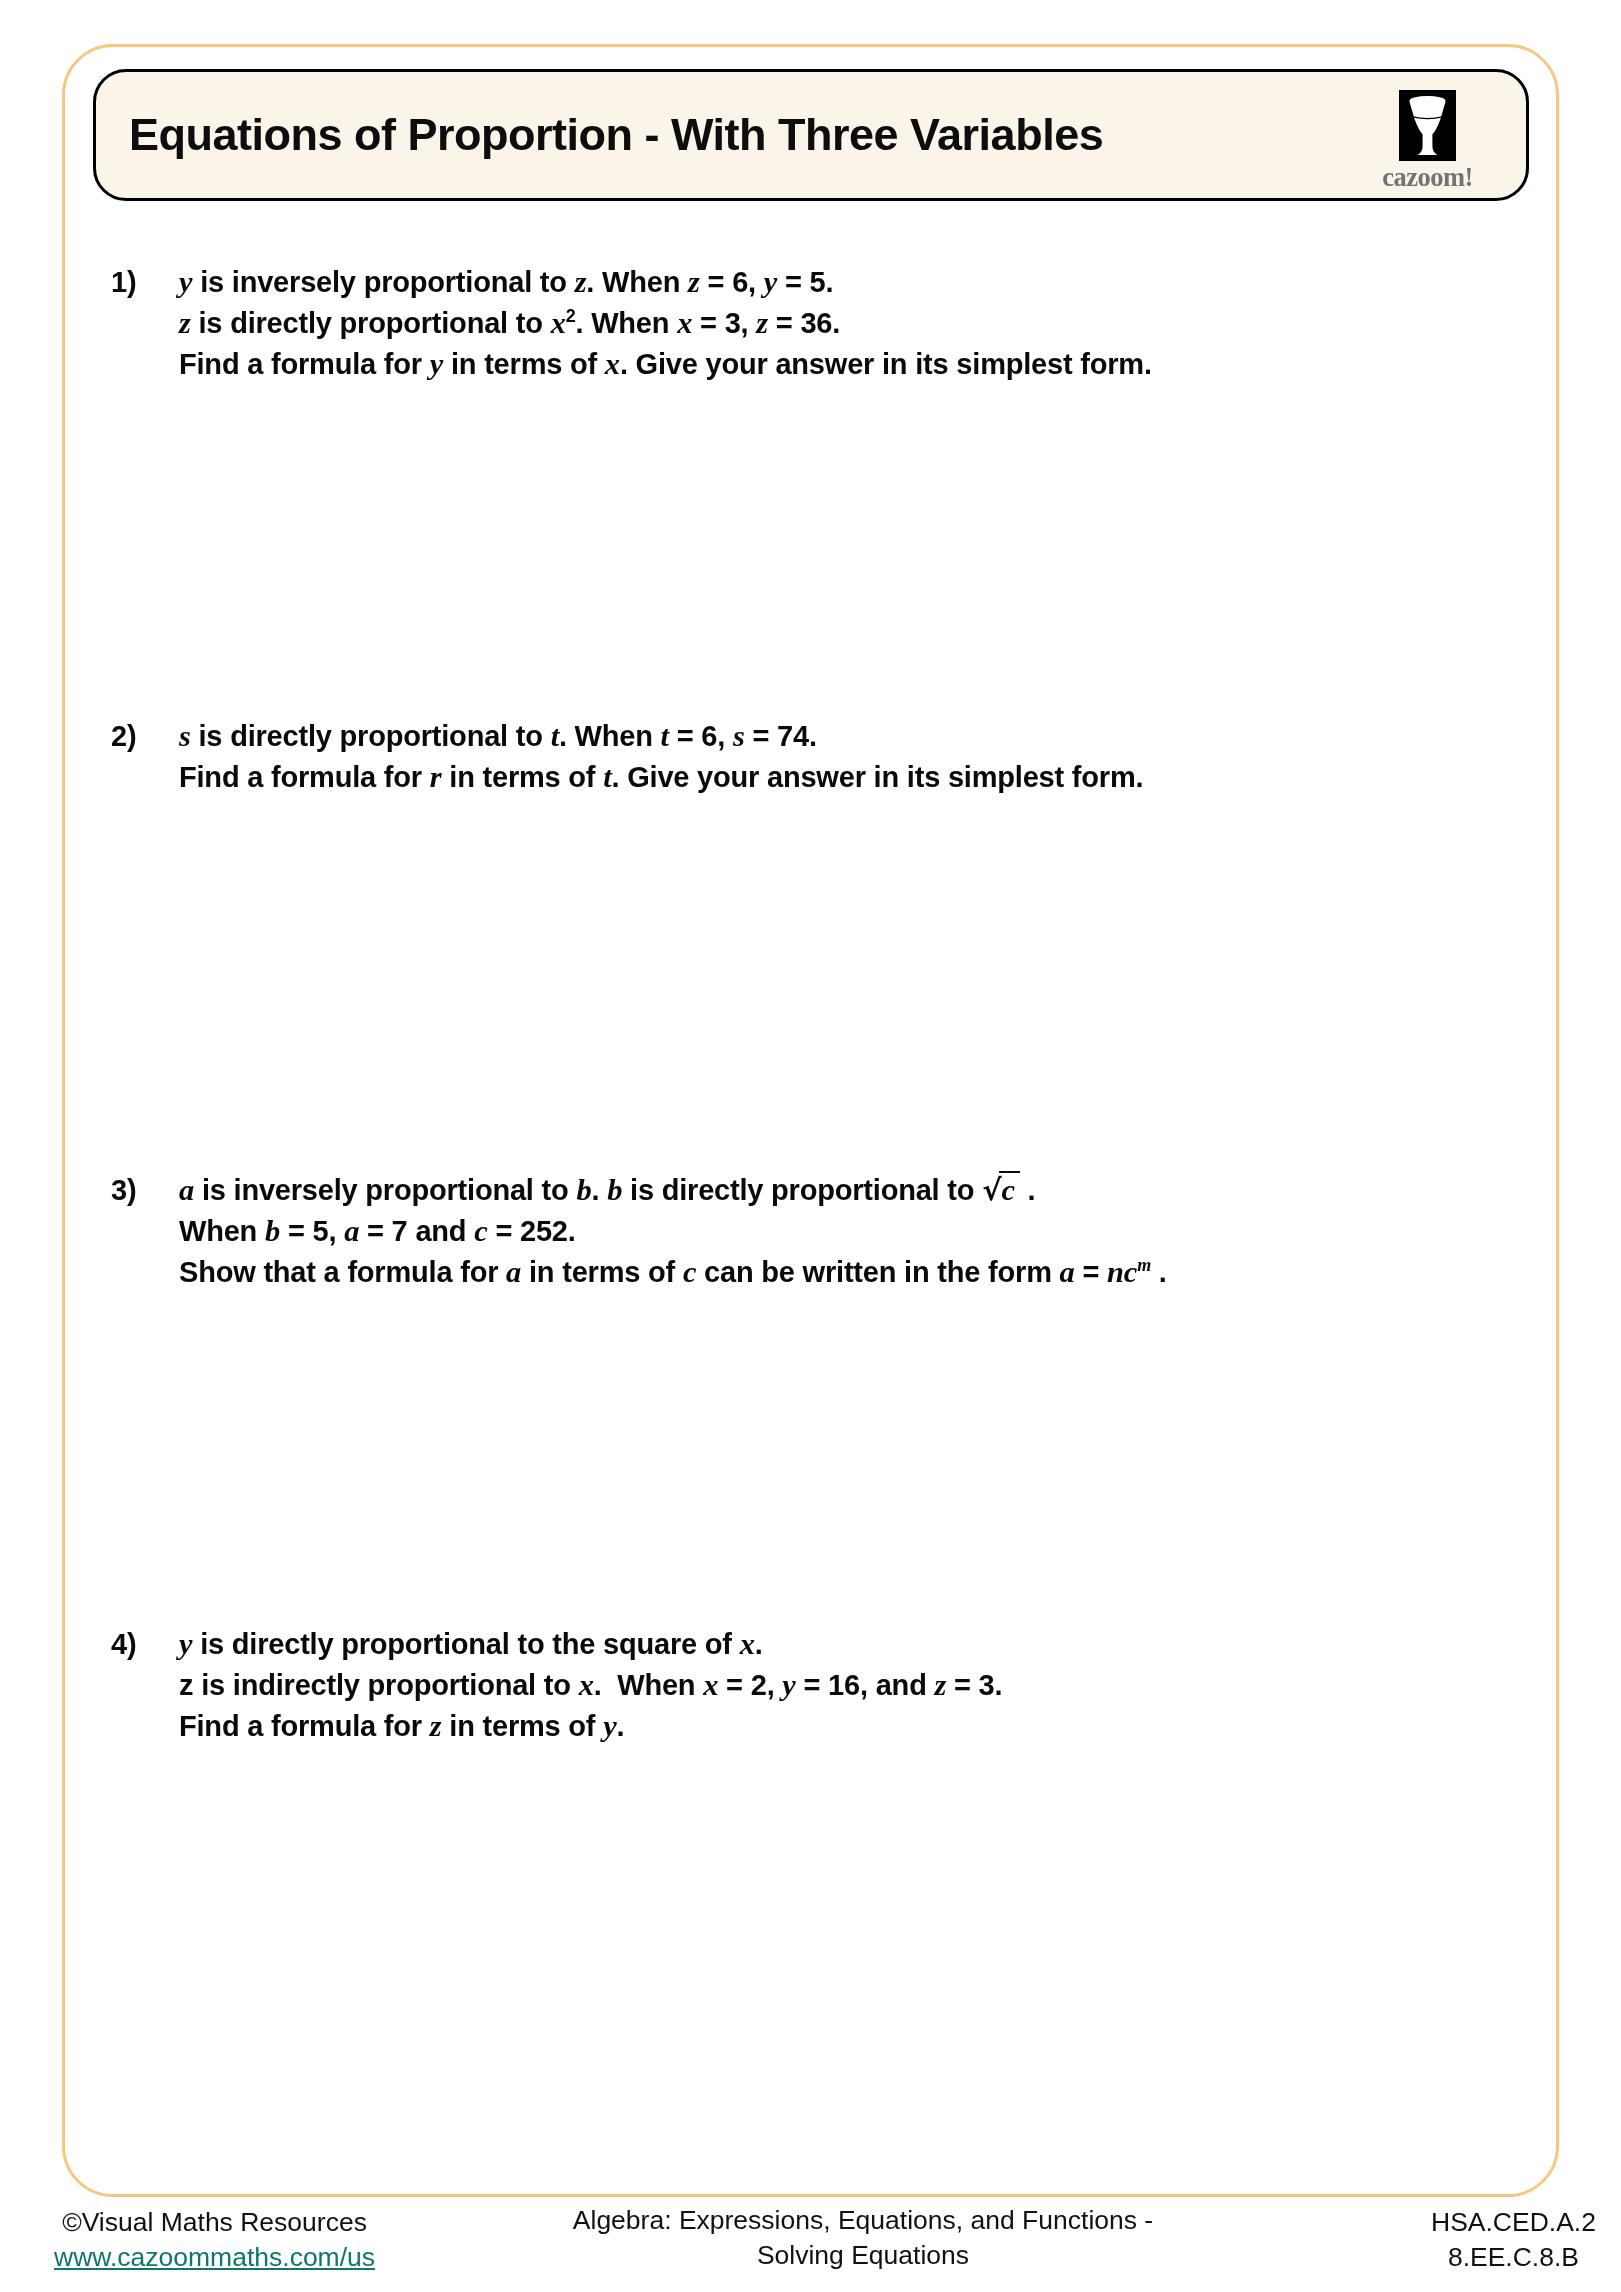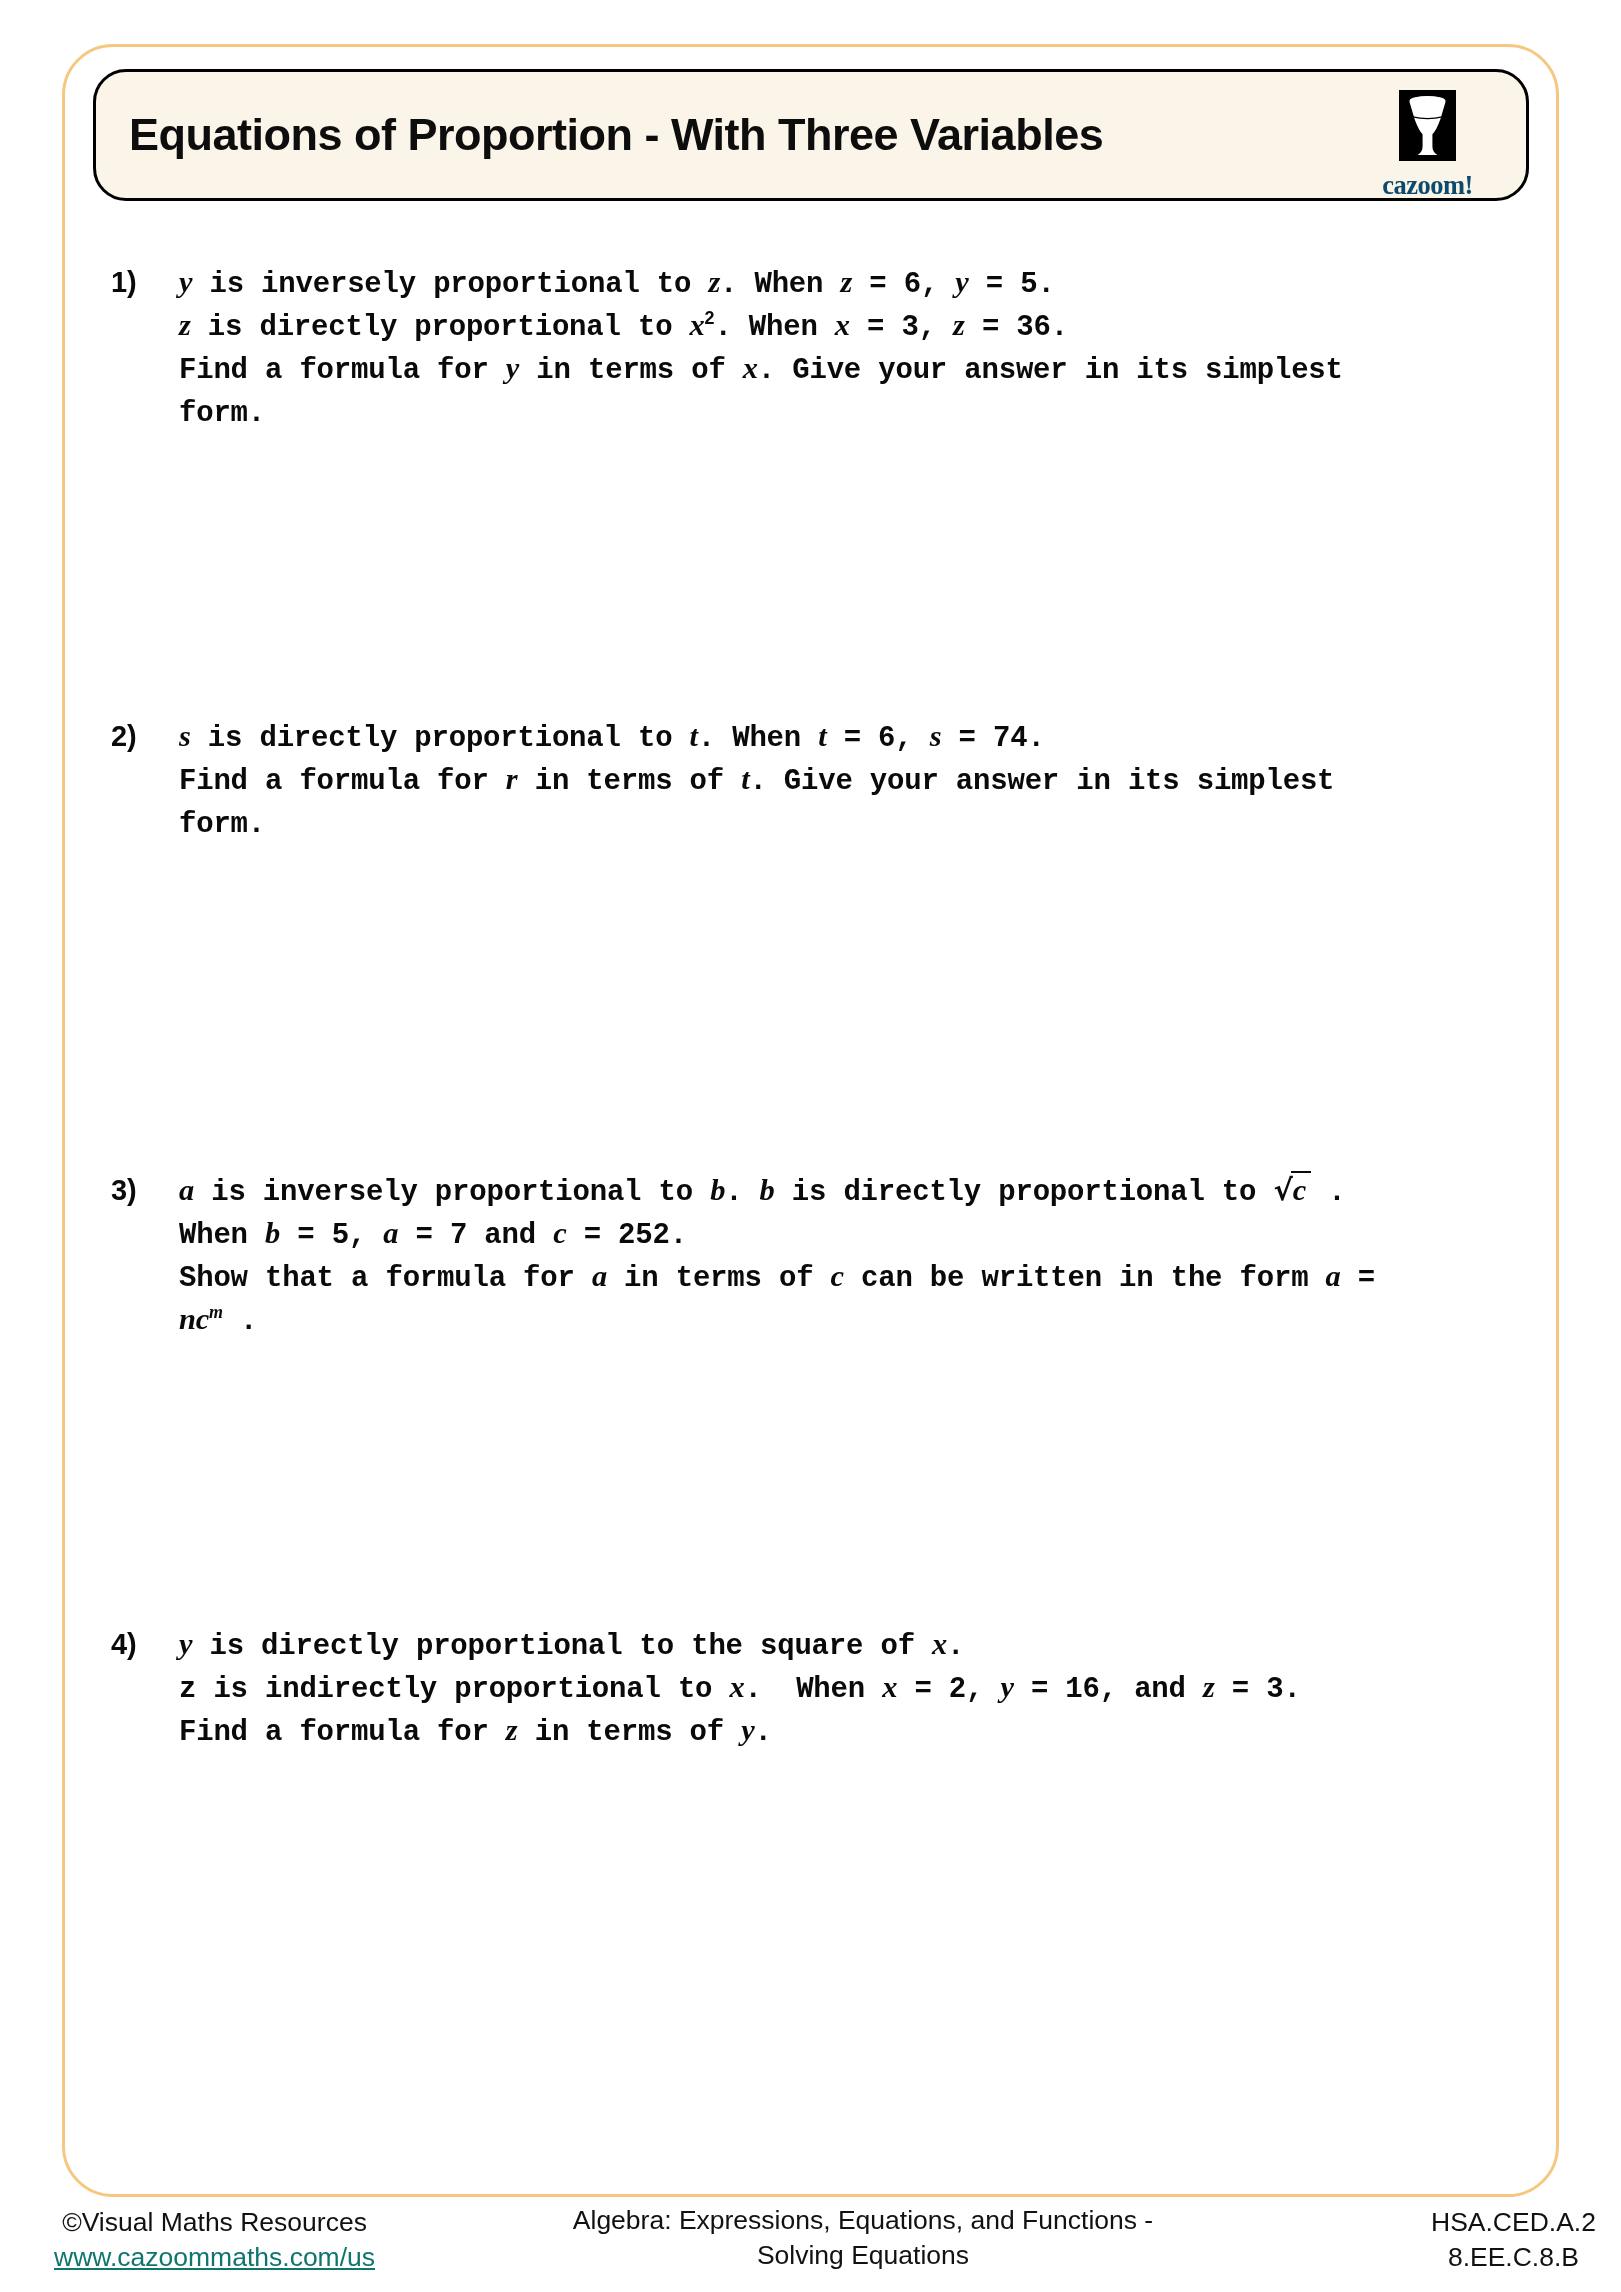--- a/index.html
+++ b/index.html
@@ -24,30 +24,30 @@
   }
   .logo{
     position:absolute;right:27.4px;top:17.6px;width:142px;text-align:center;
   }
   .logo-box{
     width:57px;height:71px;background:#000;margin:0 auto;
     display:flex;align-items:center;justify-content:center;
   }
   .logo-text{
     font-family:"Liberation Serif",serif;font-weight:700;font-size:26.5px;
-    letter-spacing:-0.5px;margin-top:9px;color:#0c4a6e;
+    letter-spacing:-0.5px;margin-top:1px;color:#737373;
   }
   .question{
     position:absolute;left:111px;display:flex;align-items:flex-start;
     font-size:29px;font-weight:700;letter-spacing:-0.2px;line-height:41px;
   }
   .q-num{width:68px;flex:0 0 68px;}
   .q-lines{width:1235px;}
   .q-line{white-space:pre-wrap;}
-  .seg-txt{font-family:Liberation Mono, monospace;}
+  .seg-txt{font-family:Liberation Sans, sans-serif;}
   .seg-var{font-family:"Liberation Serif",serif;font-style:italic;font-weight:700;font-size:1.05em;}
   sup.seg-sup{font-family:"Liberation Sans",sans-serif;font-size:0.62em;line-height:0;vertical-align:super;}
   sup.seg-supvar{font-family:"Liberation Serif",serif;font-style:italic;font-weight:700;font-size:0.62em;line-height:0;vertical-align:super;}
   .seg-sqrt{white-space:nowrap;}
   .seg-sqrt .rad{font-weight:700;font-family:"DejaVu Sans",sans-serif;letter-spacing:0;}
   .seg-sqrt .arg{
     font-family:"Liberation Serif",serif;font-style:italic;font-weight:700;font-size:1.05em;
     border-top:2.9px solid #0a0a0a;padding:0 4.9px 0 2px;margin-left:-2px;
   }
   .footer-col{position:absolute;font-size:26.5px;font-weight:400;line-height:35px;color:#111;}

